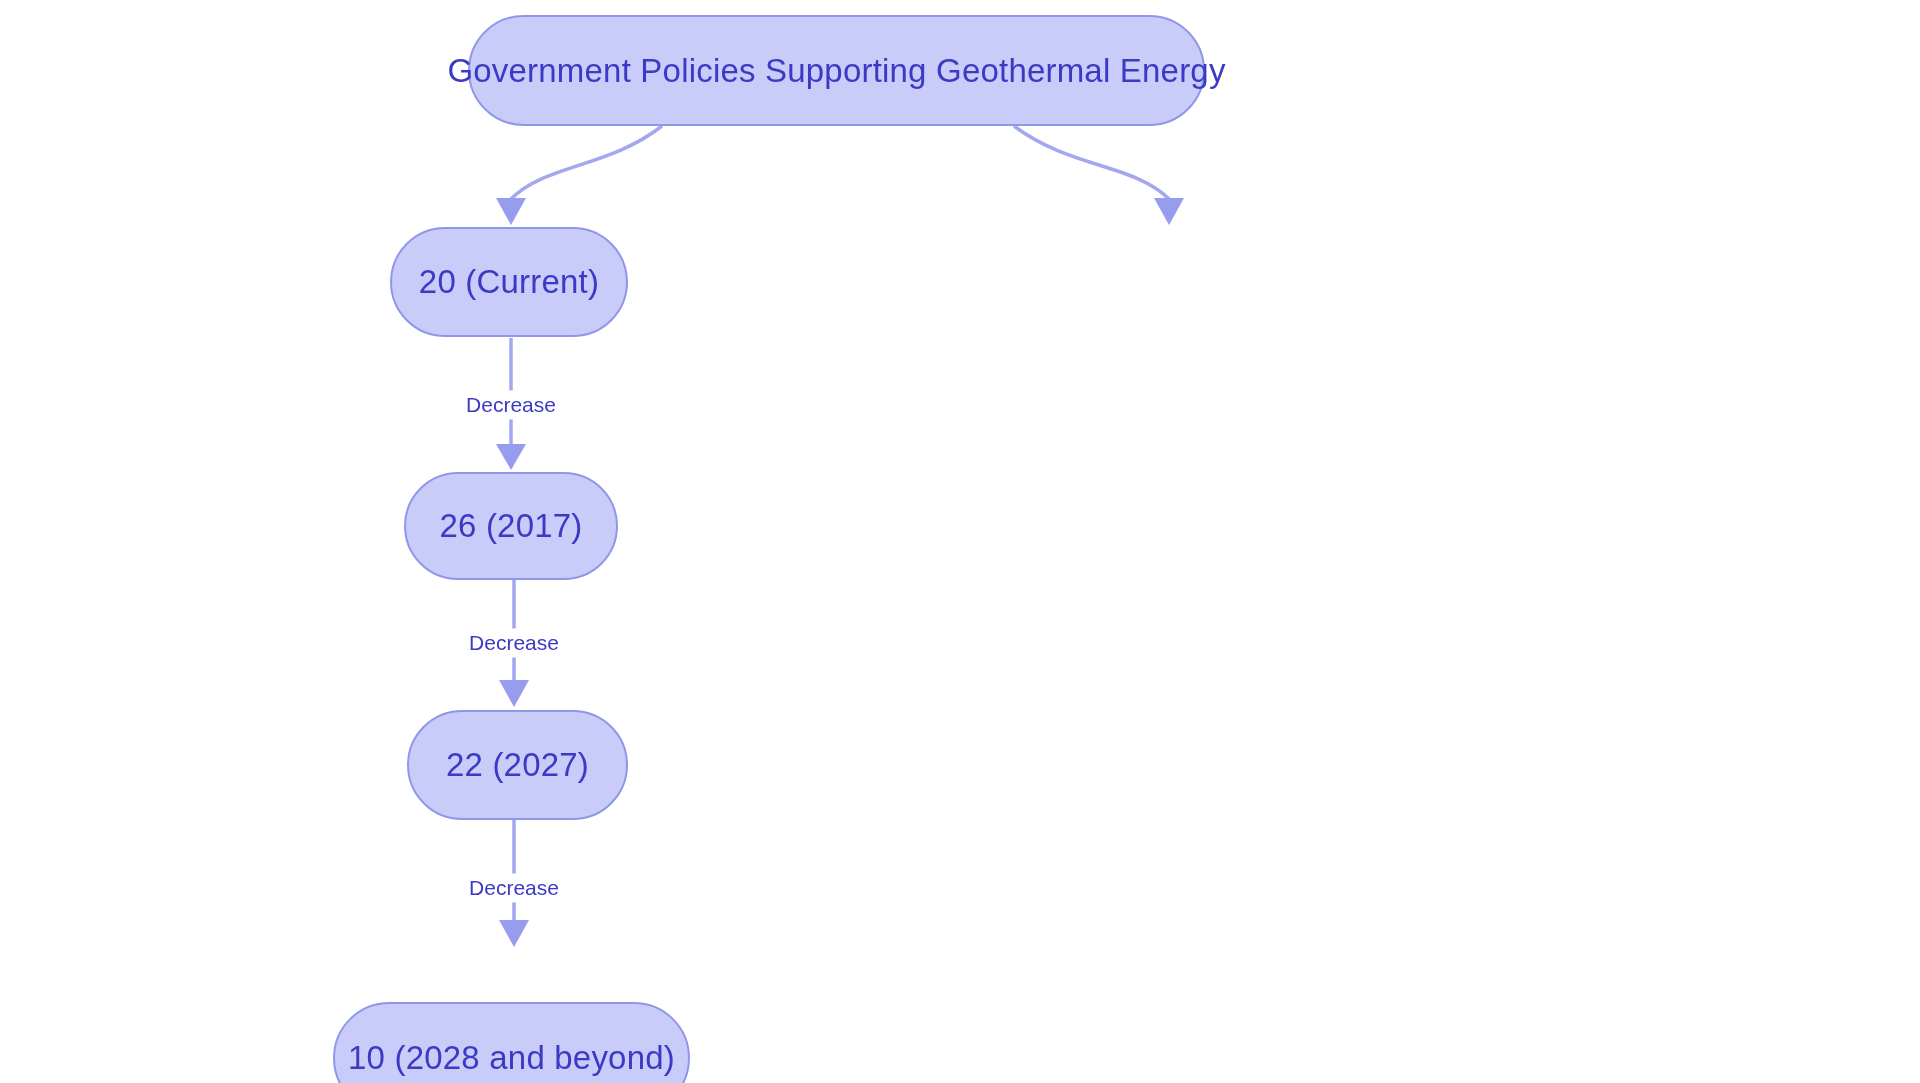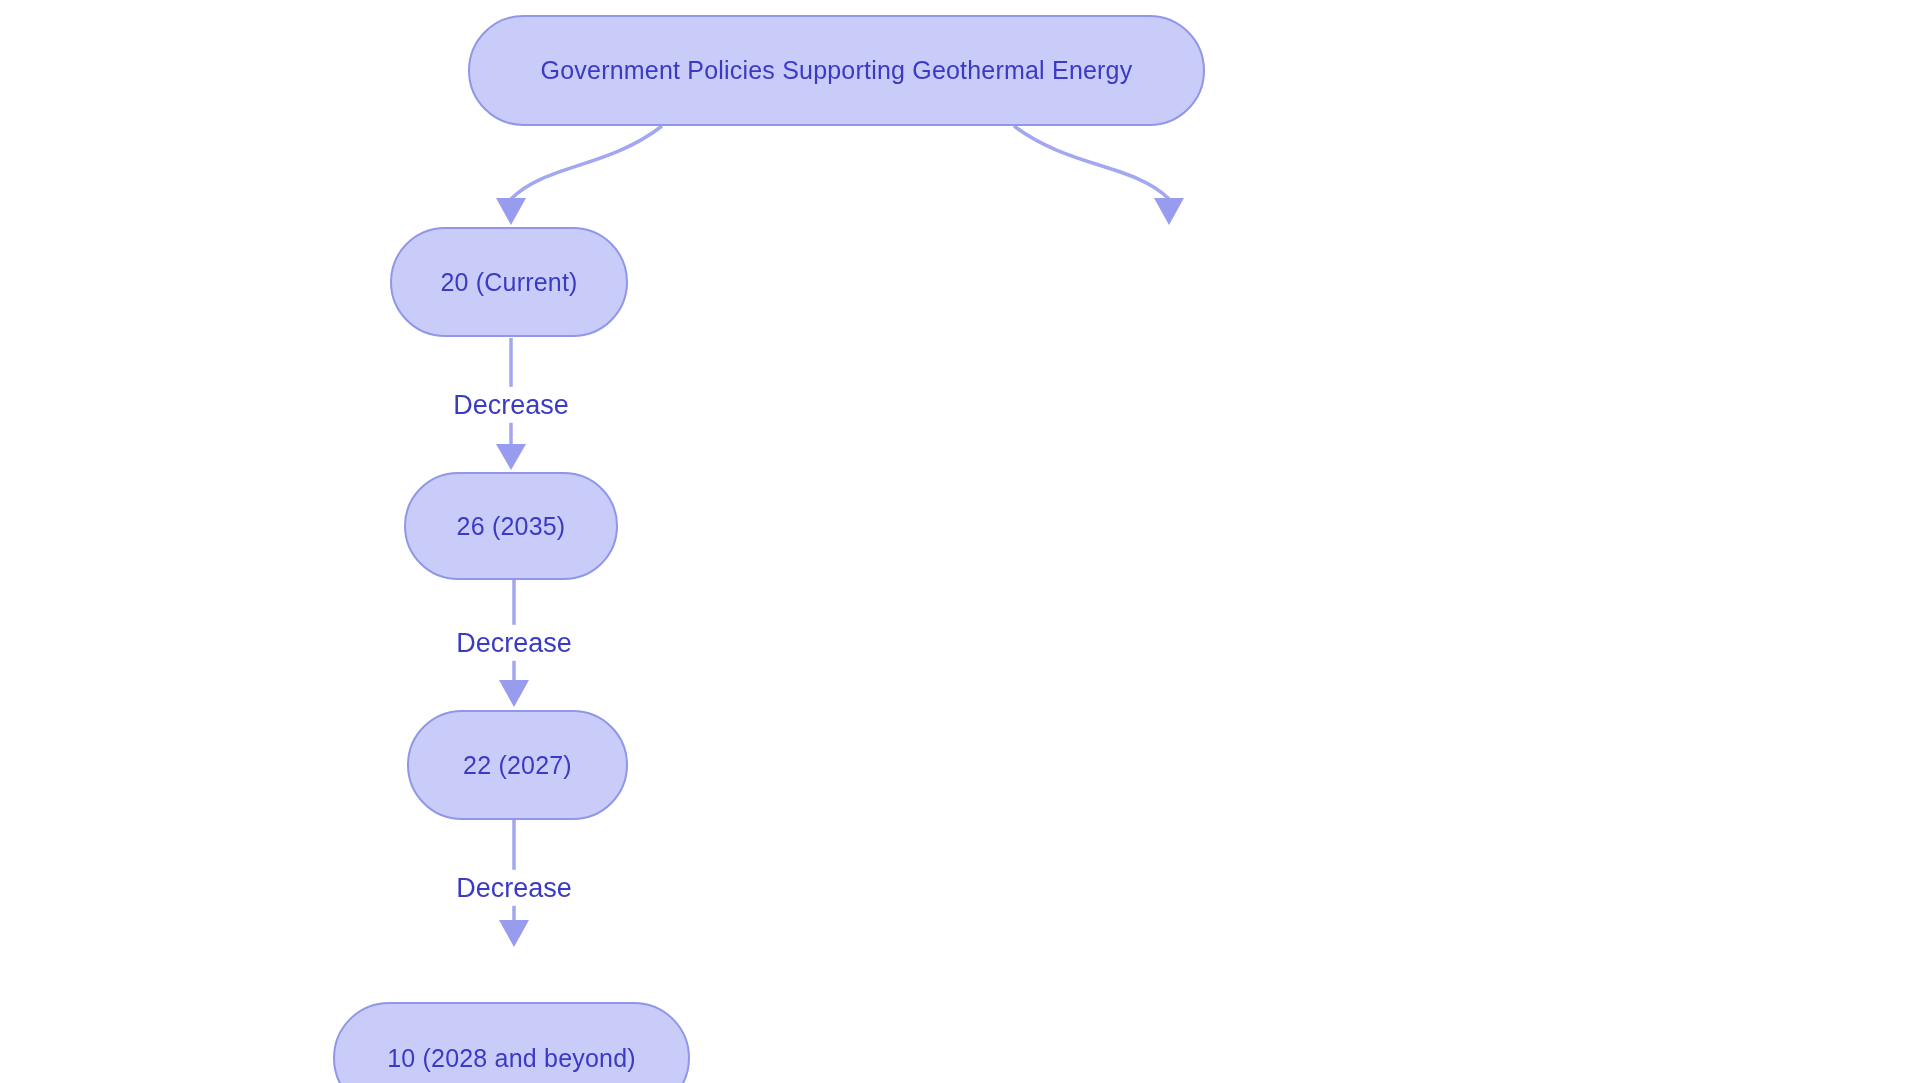--- a/index.html
+++ b/index.html
@@ -31,31 +31,31 @@
   .flow-node{
     position:absolute;
     box-sizing:border-box;
     display:flex;
     align-items:center;
     justify-content:center;
     background:var(--node-fill);
     border:2px solid var(--node-border);
     border-radius:58px;
     color:var(--node-text-color);
-    font-size:25px;
+    font-size:33px;
     letter-spacing:0.2px;
     white-space:nowrap;
     text-align:center;
   }
   .edge-label{
     position:absolute;
     transform:translate(-50%,-50%);
     background:var(--edge-label-bg);
     color:var(--edge-label-color);
-    font-size:27px;
+    font-size:21px;
     line-height:1.2;
     padding:2px 12px;
     white-space:nowrap;
   }
 </style>
 </head>
 <body>
 
 <div class="canvas">
 
@@ -80,21 +80,21 @@
   <div class="flow-node" style="left:468px; top:15px; width:737px; height:111px;">
     <span>Government Policies Supporting Geothermal Energy</span>
   </div>
 
   <div class="flow-node" style="left:390px; top:227px; width:238px; height:110px;">
     <span>20 (Current)</span>
   </div>
 
 
   <div class="flow-node" style="left:404px; top:472px; width:214px; height:108px;">
-    <span>26 (2035)</span>
+    <span>26 (2017)</span>
   </div>
 
   <div class="flow-node" style="left:407px; top:710px; width:221px; height:110px;">
     <span>22 (2027)</span>
   </div>
 
   <div class="flow-node" style="left:333px; top:1002px; width:357px; height:112px;">
     <span>10 (2028 and beyond)</span>
   </div>
 

